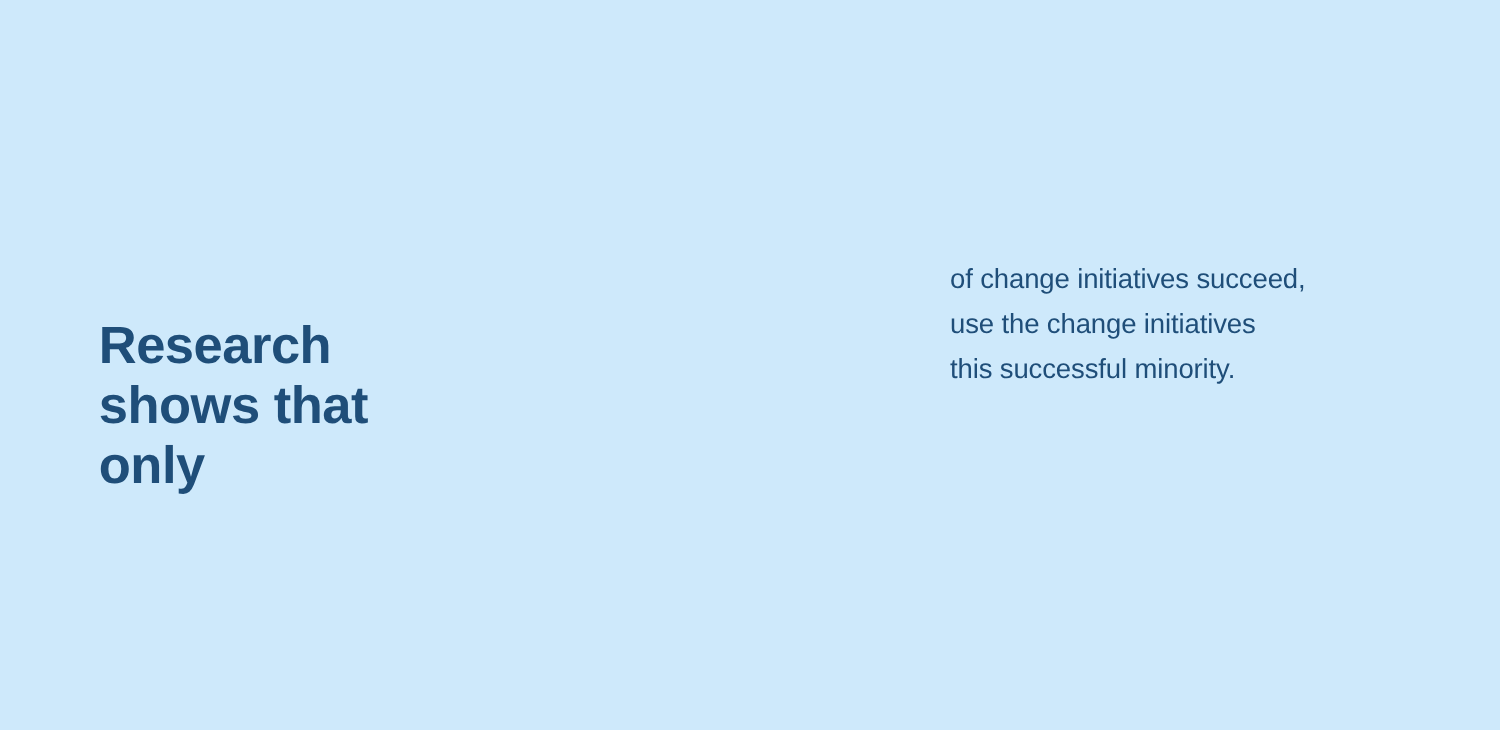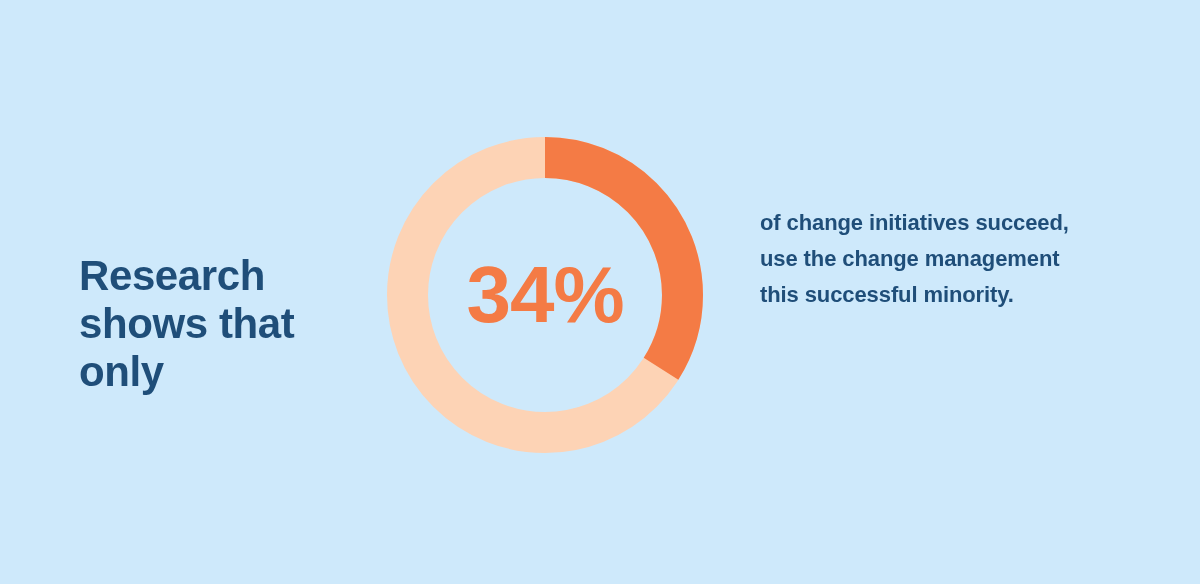--- a/index.html
+++ b/index.html
@@ -64,45 +64,36 @@
   }
 
   
   #body-text {
     position: absolute;
     left: 760px;
     top: 205px;
     width: 382px;
     font-size: 22px;
     line-height: 36px;
-    font-weight: 700;
+    font-weight: 400;
     letter-spacing: -0.1px;
     color: #1f4e79;
   }
   #body-text .line {
     display: block;
     white-space: nowrap;
   }
 </style>
 </head>
 <body style="background: rgb(206, 233, 251);">
 
 <div id="stage" style="background: rgb(206, 233, 251);">
 
   <div id="lead-text" style="color: rgb(31, 78, 121);">Research shows that only</div>
 
-  <div id="donut-chart">
-    <svg id="donut-svg" viewBox="0 0 316 316">
-
-      <circle id="donut-track" cx="158" cy="158" r="137.5" fill="none" stroke="#fdd3b5" stroke-width="41"></circle>
-
-      <circle id="donut-value" cx="158" cy="158" r="137.5" fill="none" transform="rotate(-90 158 158)" stroke="#f47b45" stroke-width="41" stroke-dasharray="293.7389131106457 863.9379797371931"></circle>
-    </svg>
-    <div id="donut-center-label" style="color: rgb(244, 123, 69);">34%</div>
-  </div>
 
   <div id="body-text" style="color: rgb(31, 78, 121);">
     <span class="line">of change initiatives succeed,</span>
-    <span class="line">use the change management</span>
+    <span class="line">use the change initiatives</span>
     <span class="line">this successful minority.</span>
   </div>
 
 </div>
 
 </body></html>

